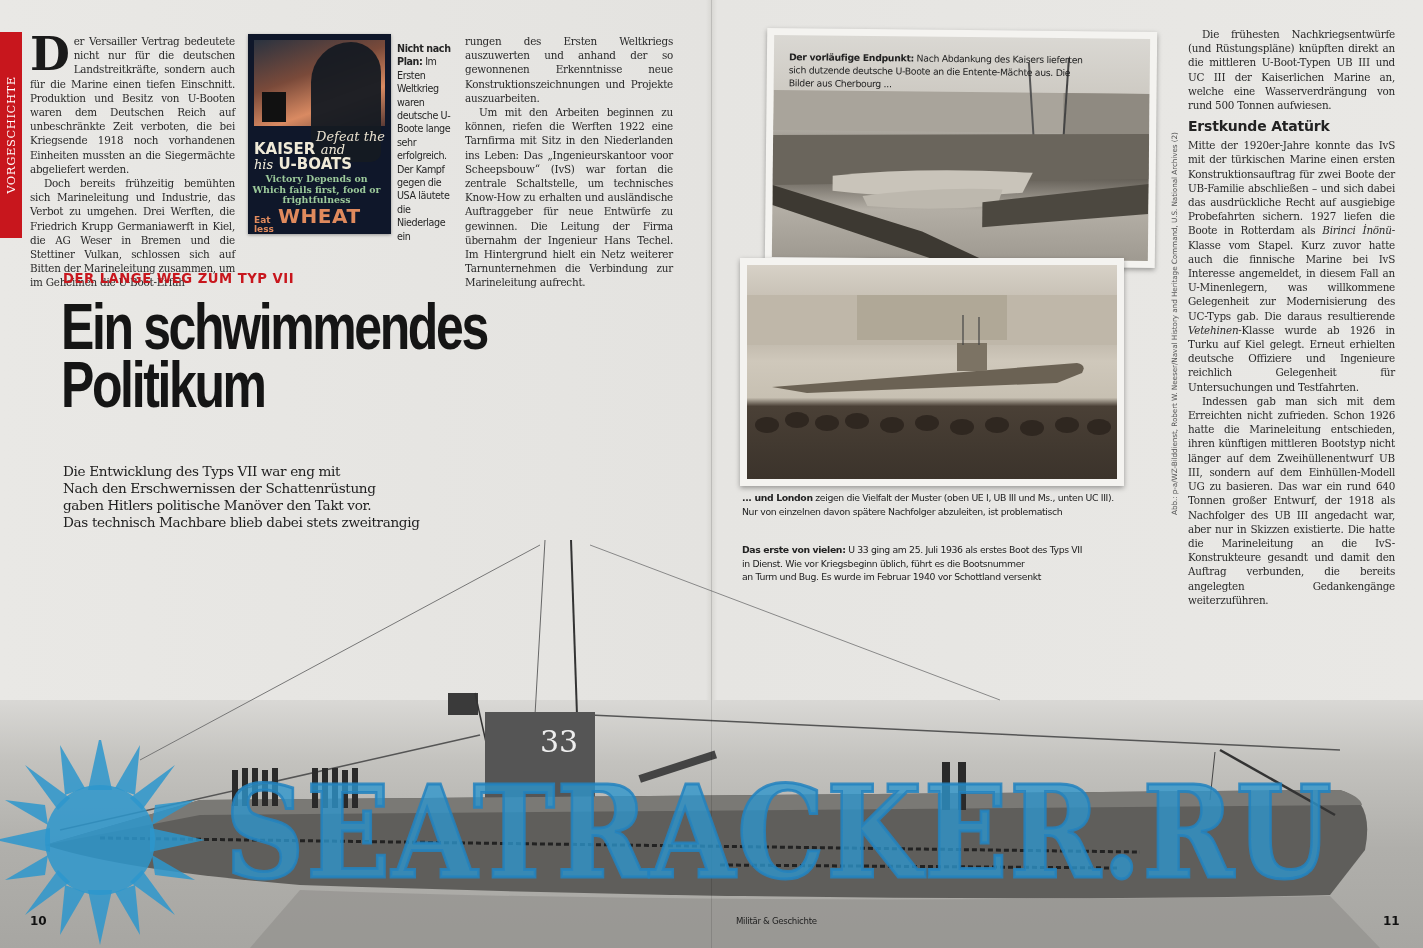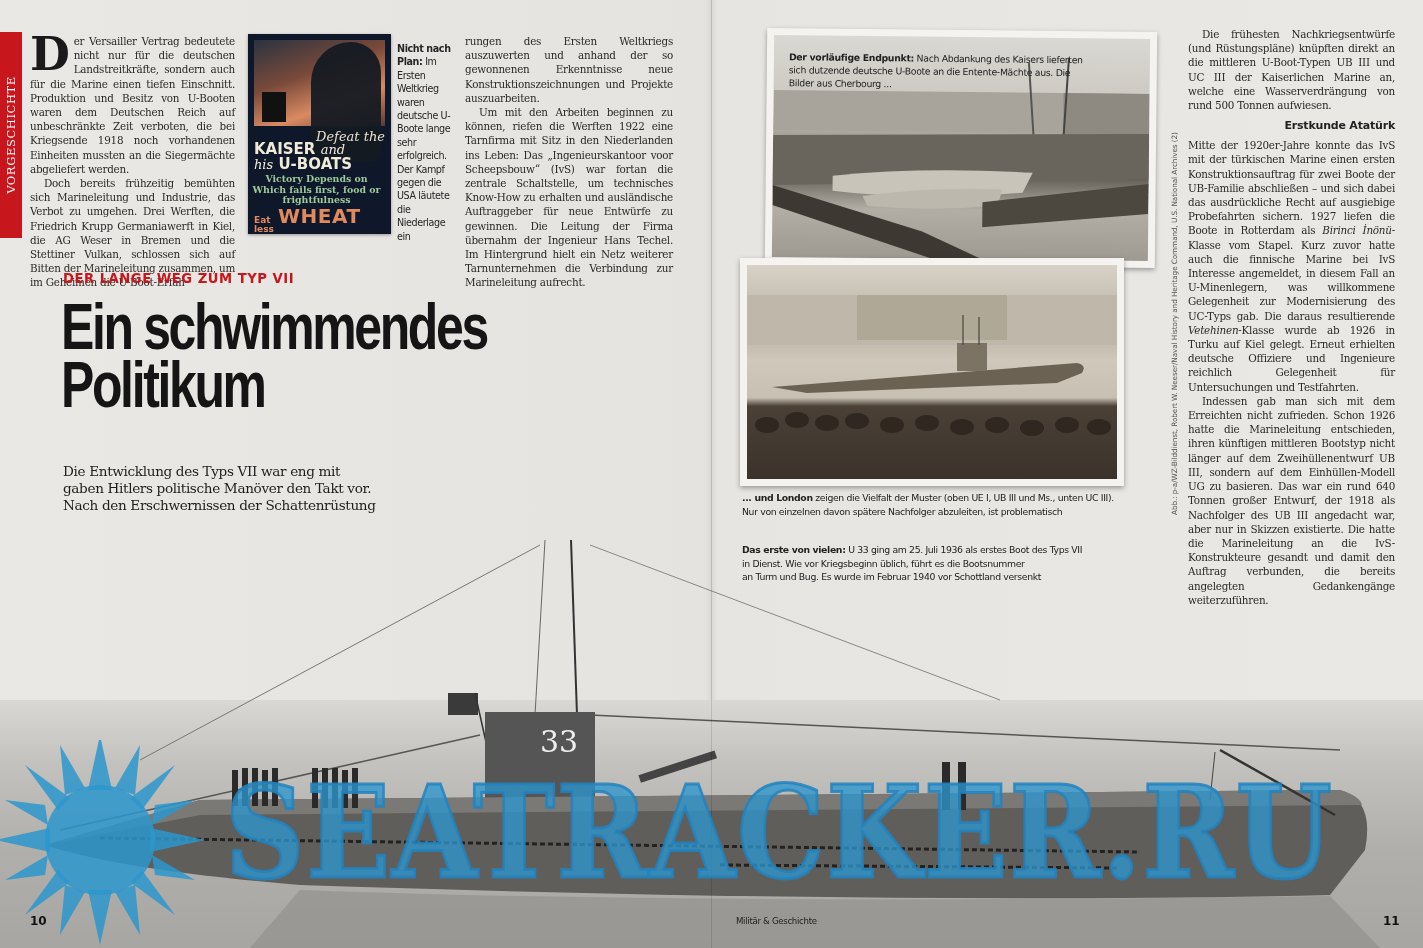--- a/index.html
+++ b/index.html
@@ -33,21 +33,21 @@
   .photo{position:absolute;background:#f4f3f0;box-shadow:0 2px 5px rgba(0,0,0,.35);}
   .photo .img{position:absolute;left:7px;top:7px;right:7px;bottom:7px;overflow:hidden;}
   .photo1{left:766px;top:30px;width:390px;height:236px;transform:rotate(0.6deg);}
   .photo1 .img{background:linear-gradient(180deg,#dad8d3 0%,#c9c5bd 35%,#8c877e 52%,#5f5a52 62%,#b3aea5 78%,#9f9a91 100%);}
   .photo2{left:740px;top:258px;width:384px;height:228px;}
   .photo2 .img{background:linear-gradient(180deg,#d7d1c7 0%,#b9b1a4 30%,#cfc8bb 45%,#c7c0b2 62%,#4a4036 66%,#3b332b 100%);}
   .cap-in-photo{position:absolute;left:22px;top:22px;width:300px;font-family:"DejaVu Sans",sans-serif;font-size:9.3px;line-height:13.2px;color:#222;letter-spacing:-0.3px;z-index:3;}
   .cap-in-photo b{font-weight:bold;}
   .caption{position:absolute;font-family:"DejaVu Sans",sans-serif;font-size:9.3px;line-height:13.6px;color:#222;letter-spacing:-0.35px;white-space:nowrap;}
   .caption b{font-weight:bold;}
-  .subhead{font-family:"DejaVu Sans",sans-serif;font-weight:bold;font-size:11px;line-height:16px;color:#222;margin:6px 0 4px 0;text-align:right;letter-spacing:-0.2px;}
+  .subhead{font-family:"DejaVu Sans",sans-serif;font-weight:bold;font-size:14px;line-height:16px;color:#222;margin:6px 0 4px 0;text-align:left;letter-spacing:-0.2px;}
   .credit{position:absolute;left:1170px;top:515px;transform:rotate(-90deg);transform-origin:left top;font-family:"DejaVu Sans",sans-serif;font-size:7.3px;color:#555;white-space:nowrap;letter-spacing:-0.1px;}
   .sea{position:absolute;left:0;top:700px;width:1423px;height:248px;background:linear-gradient(180deg,#d9d8d5 0%,#c3c2be 25%,#b0afab 60%,#a7a6a2 100%);}
   .sub-svg{position:absolute;left:0;top:540px;width:1423px;height:408px;}
   .watermark{position:absolute;left:225px;top:768px;font-family:"DejaVu Serif",serif;font-weight:bold;font-size:128px;line-height:128px;color:rgba(45,150,205,0.78);letter-spacing:2px;transform:scaleX(0.86);transform-origin:left top;white-space:nowrap;-webkit-text-stroke:3px rgba(35,130,190,0.85);}
   .page-num{position:absolute;top:914px;font-family:"DejaVu Sans",sans-serif;font-weight:bold;font-size:12px;color:#111;}
   .folio{position:absolute;left:736px;top:916px;font-family:"DejaVu Sans",sans-serif;font-size:8.6px;color:#222;letter-spacing:-0.3px;}
   .blk{display:block;}
 </style>
 </head>
 <body>
@@ -135,22 +135,23 @@
 </div>
 
 <div class="kicker">DER LANGE WEG ZUM TYP VII</div>
 <div class="headline">
   <span class="blk">Ein schwimmendes</span>
   <span class="blk">Politikum</span>
 </div>
 
 <div class="deck">
   <span>Die Entwicklung des Typs VII war eng mit</span>
+  <span>Nach den Erschwernissen der Schattenrüstung</span>
   <span>gaben Hitlers politische Manöver den Takt vor.</span>
-  <span>Nach den Erschwernissen der Schattenrüstung</span>
+  <span>Das technisch Machbare blieb dabei stets zweitrangig</span>
 </div>
 
 <div class="photo photo1">
   <div class="img">
     <svg width="100%" height="100%" viewBox="0 0 376 222" preserveAspectRatio="none">
       <rect x="0" y="55" width="376" height="40" fill="#a9a49b"></rect>
       <rect x="290" y="55" width="86" height="45" fill="#8f8a81"></rect>
       <line x1="255" y1="25" x2="262" y2="120" stroke="#555" stroke-width="2"></line>
       <line x1="295" y1="20" x2="288" y2="140" stroke="#444" stroke-width="2"></line>
       <path d="M 0 100 L 376 95 L 376 140 L 0 150 Z" fill="#6a655c"></path>

